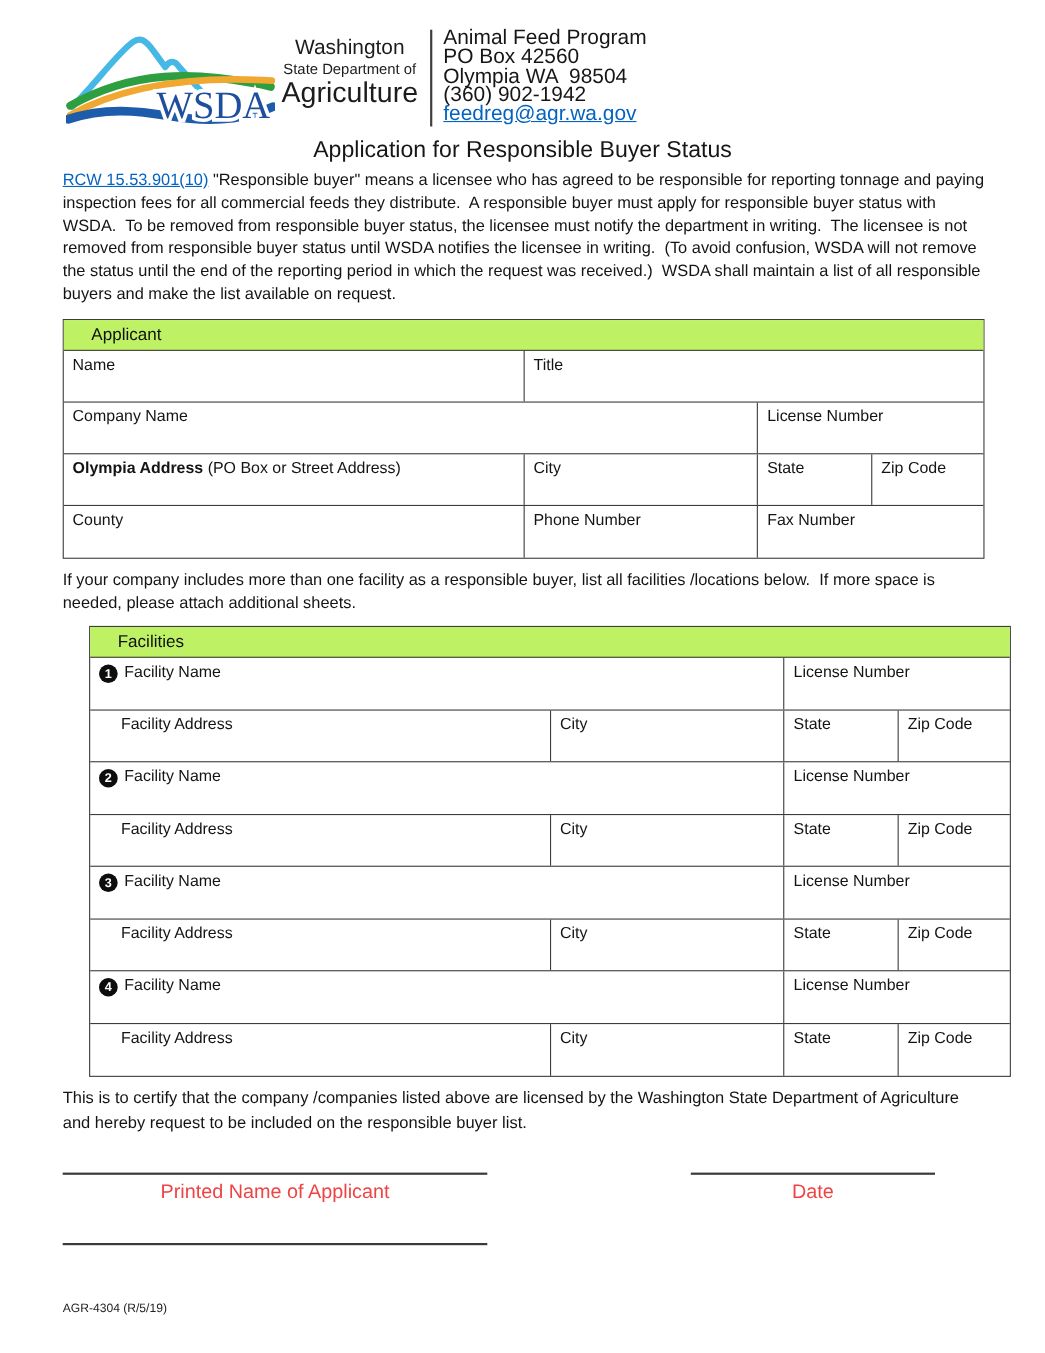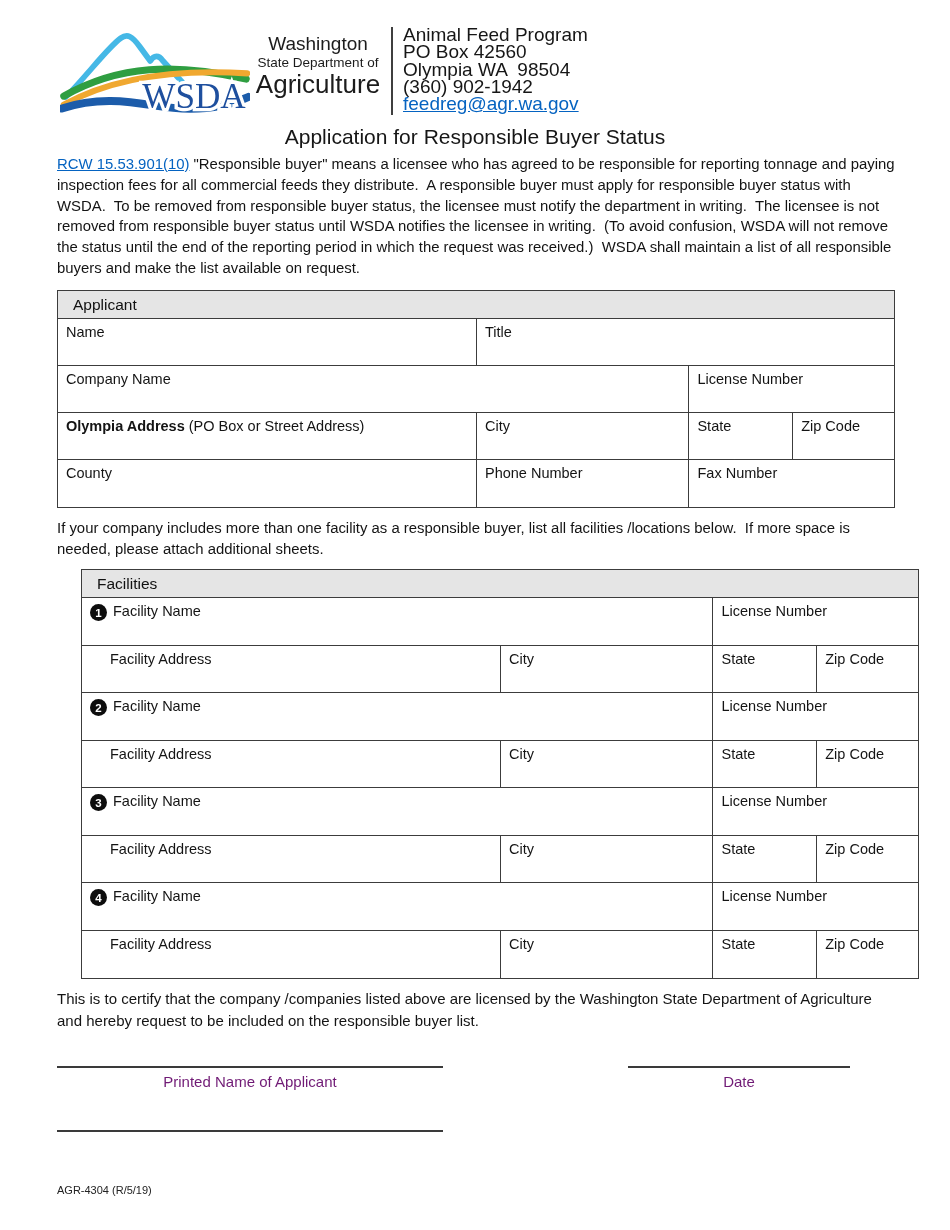--- a/index.html
+++ b/index.html
@@ -16,41 +16,41 @@
   .vline { position:absolute; left:391px; top:27px; width:2px; height:88px; background:#3f3f3f; }
   .contact { position:absolute; left:403px; top:26px; font-size:19px; line-height:17.3px; color:#161616; }
   .contact div { white-space:pre; }
   .contact a { color:#0563c1; text-decoration:underline; }
   
   .doc-title { position:absolute; left:0; top:125px; width:950px; text-align:center; font-size:21px; color:#161616; }
   .intro { position:absolute; left:57px; top:154px; width:838px; font-size:14.9px; line-height:20.8px; white-space:pre-wrap; color:#141414; }
   .intro a { color:#0563c1; text-decoration:underline; }
   
   .tbl { position:absolute; left:57px; width:838px; border:1.5px solid #3c3c3c; box-sizing:border-box; }
-  .tbl-head { height:28px; background:#e5e5e5; border-bottom:1px solid #3c3c3c; display:flex; align-items:center; padding-left:15px; font-size:15.5px; box-sizing:border-box; color:#111; }
+  .tbl-head { height:28px; background:#bef264; border-bottom:1px solid #3c3c3c; display:flex; align-items:center; padding-left:25px; font-size:15.5px; box-sizing:border-box; color:#111; }
   .trow { display:flex; height:47px; border-bottom:1px solid #3c3c3c; box-sizing:border-box; }
   .tbl-fac .trow { height:47.5px; }
   .trow:last-child { border-bottom:none; }
   .tcell { border-right:1px solid #3c3c3c; box-sizing:border-box; padding:5px 6px 0 8px; font-size:14.5px; color:#141414; }
   .tcell:last-child { border-right:none; }
   .w-a { width:420px; } .w-b { width:213px; } .w-c { width:104px; } .w-d { width:101px; }
   .w-ab { width:633px; } .w-cd { width:205px; } .w-bcd { width:418px; } .w-bd { width:205px; }
   .lbl-strong { font-weight:600; }
   .addr-indent { padding-left:28px; }
   .num {
     display:inline-flex; width:17px; height:17px; border-radius:50%; background:#0d0d0d; color:#fff;
     font-size:11.5px; font-weight:bold; align-items:center; justify-content:center; margin-right:6px;
     flex:0 0 auto; transform:translateY(1px);
   }
   .fac-name-inner { display:flex; align-items:flex-start; }
   .note { position:absolute; left:57px; top:518px; width:838px; font-size:14.9px; line-height:20.8px; white-space:pre-wrap; color:#141414; }
   .cert { position:absolute; left:57px; top:988px; width:838px; font-size:15px; line-height:21.5px; white-space:pre-wrap; color:#141414; }
   
   .sig-line { position:absolute; border-bottom:2px solid #3a3a3a; height:14px; }
-  .sig-label { position:absolute; font-size:15px; text-align:center; color:#701a75; }
+  .sig-label { position:absolute; font-size:18px; text-align:center; color:#ef4444; }
   .line-printed { left:57px; top:1052px; width:386px; }
   .label-printed { left:57px; top:1073px; width:386px; }
   .line-date { left:628px; top:1052px; width:222px; }
   .label-date { left:628px; top:1073px; width:222px; }
   .line-signature { left:57px; top:1116px; width:386px; }
   .label-signature { left:57px; top:1137px; width:386px; }
   .form-number { position:absolute; left:57px; top:1184px; font-size:11px; color:#222; }
 </style>
 </head>
 <body>

